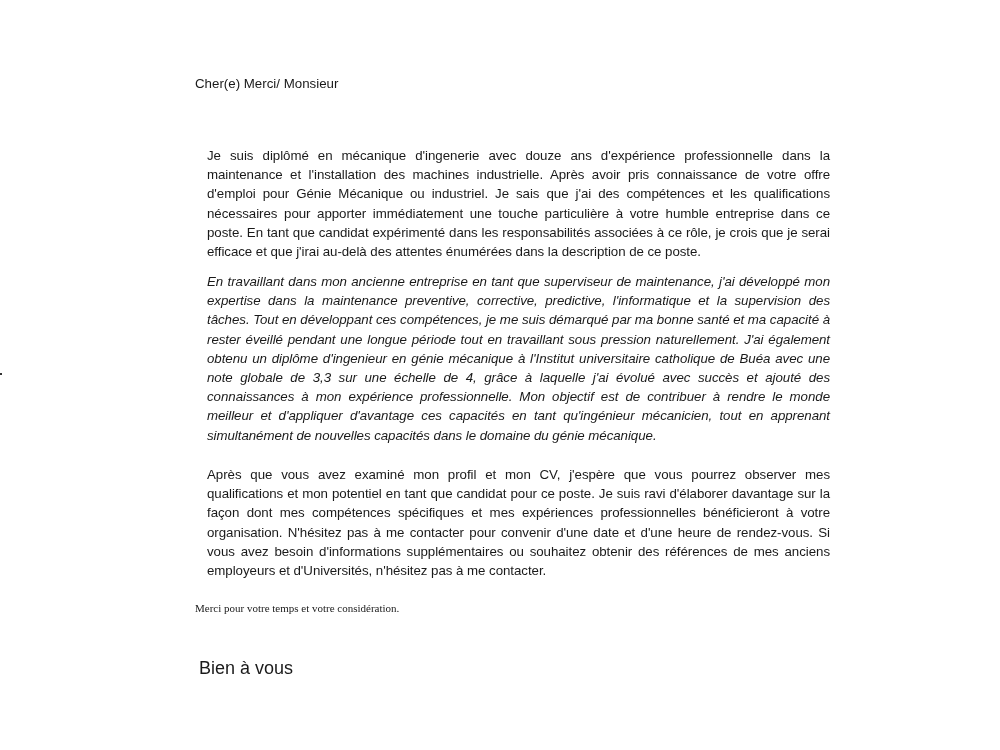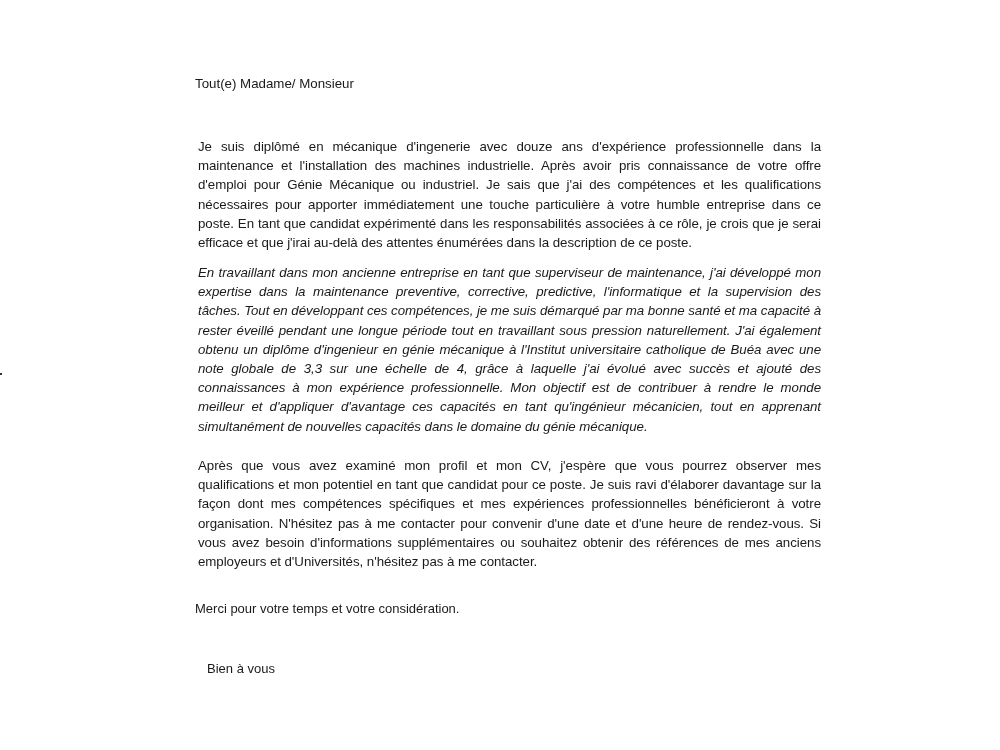--- a/index.html
+++ b/index.html
@@ -29,56 +29,57 @@
       line-height: 19.2px;
       white-space: nowrap;
     }
     .para {
       position: absolute;
       left: 0;
       width: 623px;
       font-size: 13.3px;
       line-height: 19.2px;
       text-align: justify;
-      margin: 3px;
+      margin: 12px;
       letter-spacing: -0.05px;
     }
     .p1 { top: 134px; }
     .p2 { top: 260px; font-style: italic; }
     .p3 { top: 453px; }
     .thanks {
       position: absolute;
       left: 0;
       top: 599px;
-      font-size: 13px;
+      font-size: 11px;
       line-height: 19.2px;
       white-space: nowrap;
+      font-family: Liberation Serif, serif;
     }
     .closing {
       position: absolute;
-      left: 12px;
+      left: 4px;
       top: 659px;
-      font-size: 13px;
+      font-size: 18px;
       line-height: 19.2px;
       white-space: nowrap;
     }
     .edge-mark {
       position: absolute;
       left: 0;
       top: 373px;
       width: 2px;
       height: 2px;
       background: #333;
     }
   </style>
 </head>
 <body>
 
 <div class="page">
-  <div class="salutation">Tout(e) Madame/ Monsieur</div>
+  <div class="salutation">Cher(e) Merci/ Monsieur</div>
 
   <p class="para p1">Je suis diplômé en mécanique d'ingenerie avec douze ans d'expérience professionnelle dans la maintenance et l'installation des machines industrielle. Après avoir pris connaissance de votre offre d'emploi pour Génie Mécanique ou industriel. Je sais que j'ai des compétences et les qualifications nécessaires pour apporter immédiatement une touche particulière à votre humble entreprise dans ce poste. En tant que candidat expérimenté dans les responsabilités associées à ce rôle, je crois que je serai efficace et que j'irai au-delà des attentes énumérées dans la description de ce poste.</p>
 
   <p class="para p2">En travaillant dans mon ancienne entreprise en tant que superviseur de maintenance, j'ai développé mon expertise dans la maintenance preventive, corrective, predictive, l'informatique et la supervision des tâches. Tout en développant ces compétences, je me suis démarqué par ma bonne santé et ma capacité à rester éveillé pendant une longue période tout en travaillant sous pression naturellement. J'ai également obtenu un diplôme d'ingenieur en génie mécanique à l'Institut universitaire catholique de Buéa avec une note globale de 3,3 sur une échelle de 4, grâce à laquelle j'ai évolué avec succès et ajouté des connaissances à mon expérience professionnelle. Mon objectif est de contribuer à rendre le monde meilleur et d'appliquer d'avantage ces capacités en tant qu'ingénieur mécanicien, tout en apprenant simultanément de nouvelles capacités dans le domaine du génie mécanique.</p>
 
   <p class="para p3">Après que vous avez examiné mon profil et mon CV, j'espère que vous pourrez observer mes qualifications et mon potentiel en tant que candidat pour ce poste. Je suis ravi d'élaborer davantage sur la façon dont mes compétences spécifiques et mes expériences professionnelles bénéficieront à votre organisation. N'hésitez pas à me contacter pour convenir d'une date et d'une heure de rendez-vous. Si vous avez besoin d'informations supplémentaires ou souhaitez obtenir des références de mes anciens employeurs et d'Universités, n'hésitez pas à me contacter.</p>
 
   <div class="thanks">Merci pour votre temps et votre considération.</div>
 
   <div class="closing">Bien à vous</div>

